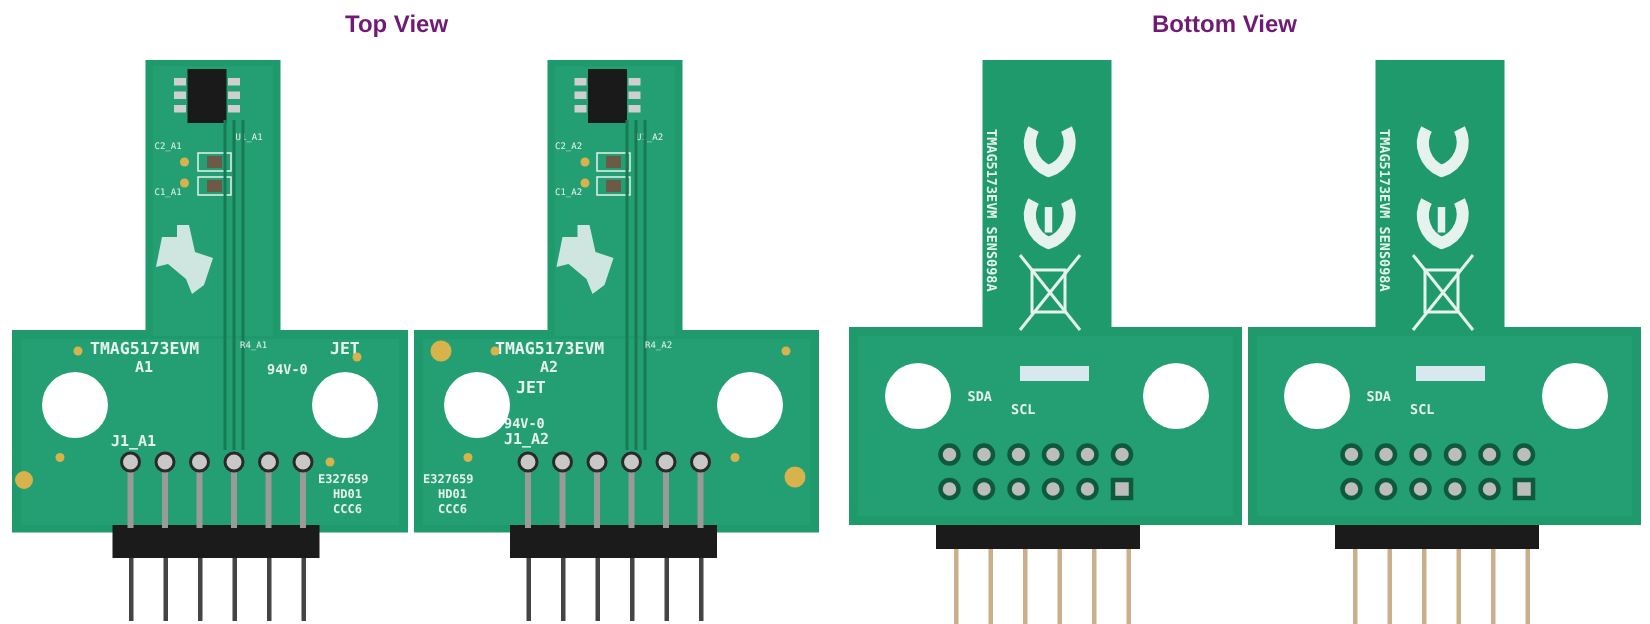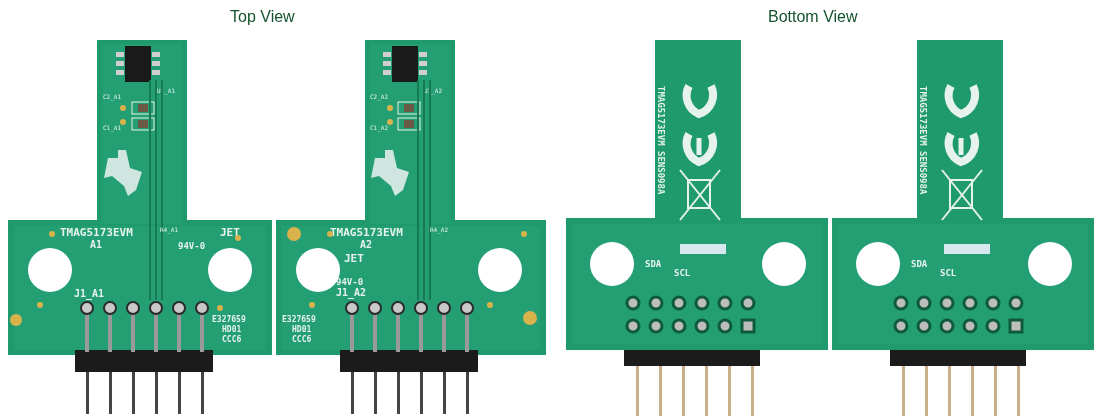--- a/index.html
+++ b/index.html
@@ -1,17 +1,17 @@
 <!DOCTYPE html>
 <html><head>
 <meta charset="utf-8">
 <style>
   html, body { margin:0; padding:0; background:#ffffff; }
   body { width:1100px; height:416px; position:relative; overflow:hidden; font-family:"Liberation Sans", sans-serif; }
-  .title { position:absolute; top:8px; font-weight:normal; font-size:16px; color:#14532d; }
+  .title { position:absolute; top:8px; font-weight:bold; font-size:16px; color:#701a75; }
   .pcb-green { fill:#1f9a6c; }
   .pcb-inner { fill:#239f73; }
   .silk { fill:#e6f2ee; font-family:"DejaVu Sans Mono", monospace; font-weight:bold; }
   .silk-sm { fill:#e6f2ee; font-family:"DejaVu Sans Mono", monospace; font-size:6px; }
   svg { position:absolute; left:0; top:0; }
 </style>
 </head>
 <body>
 
 <div class="title" style="left:230px;">Top View</div>

